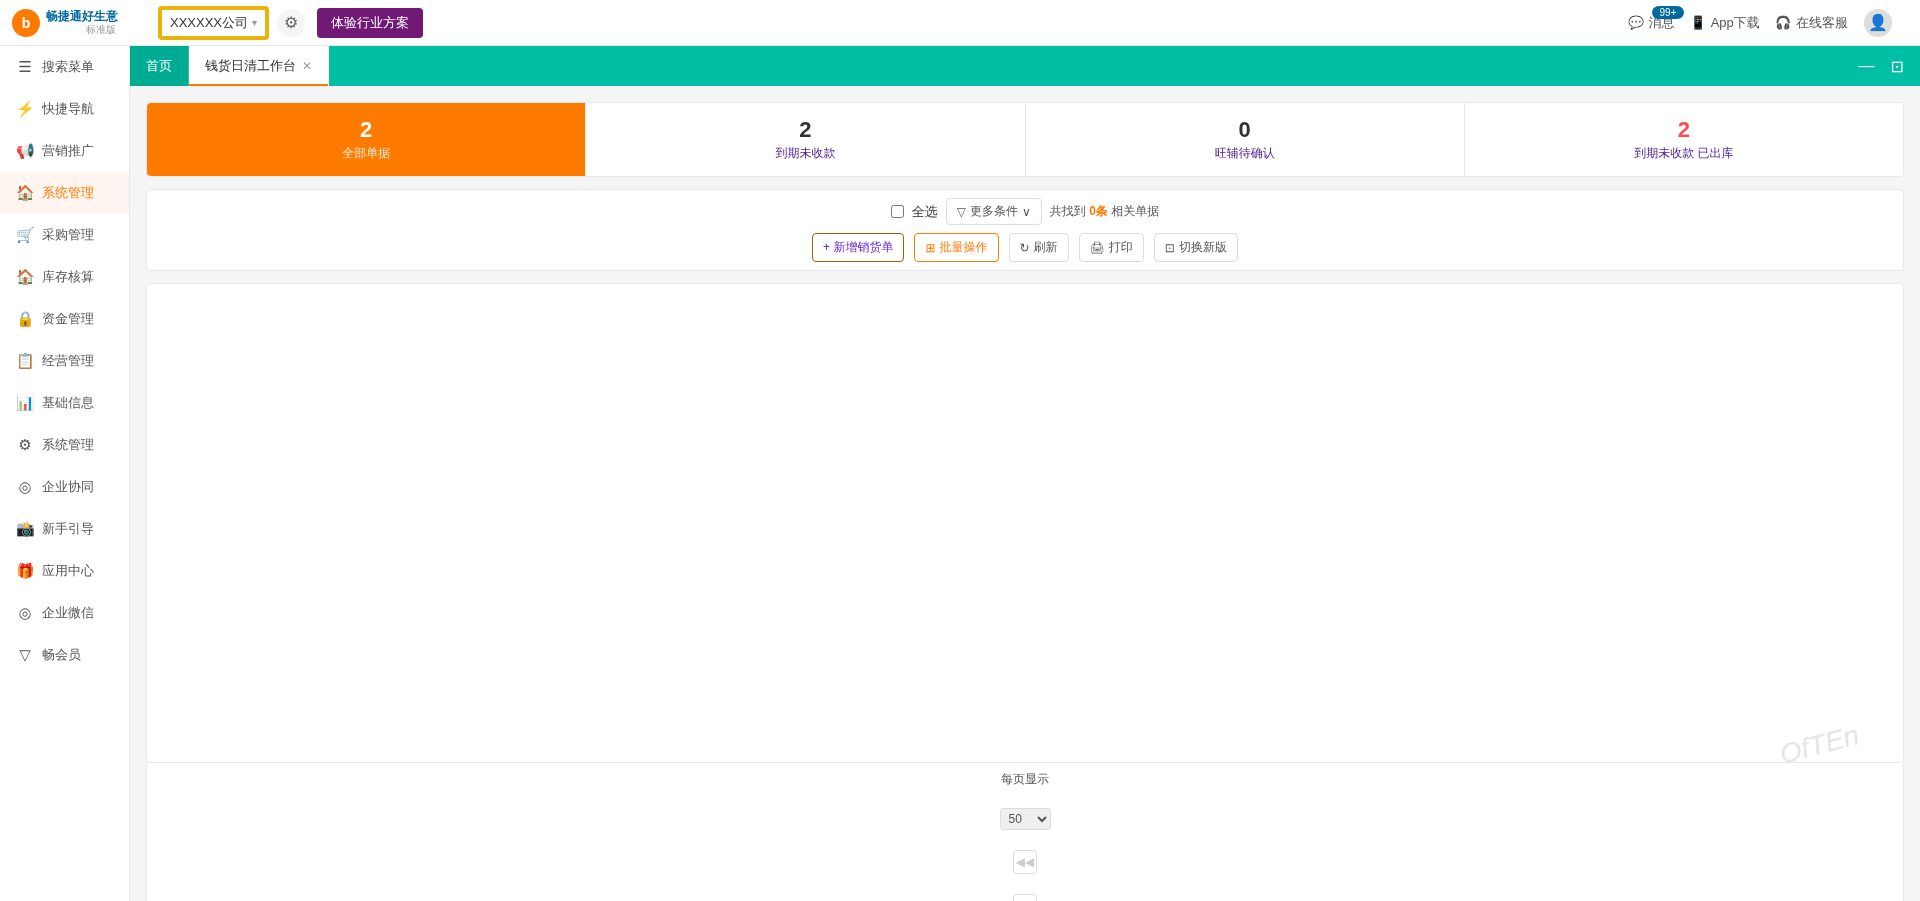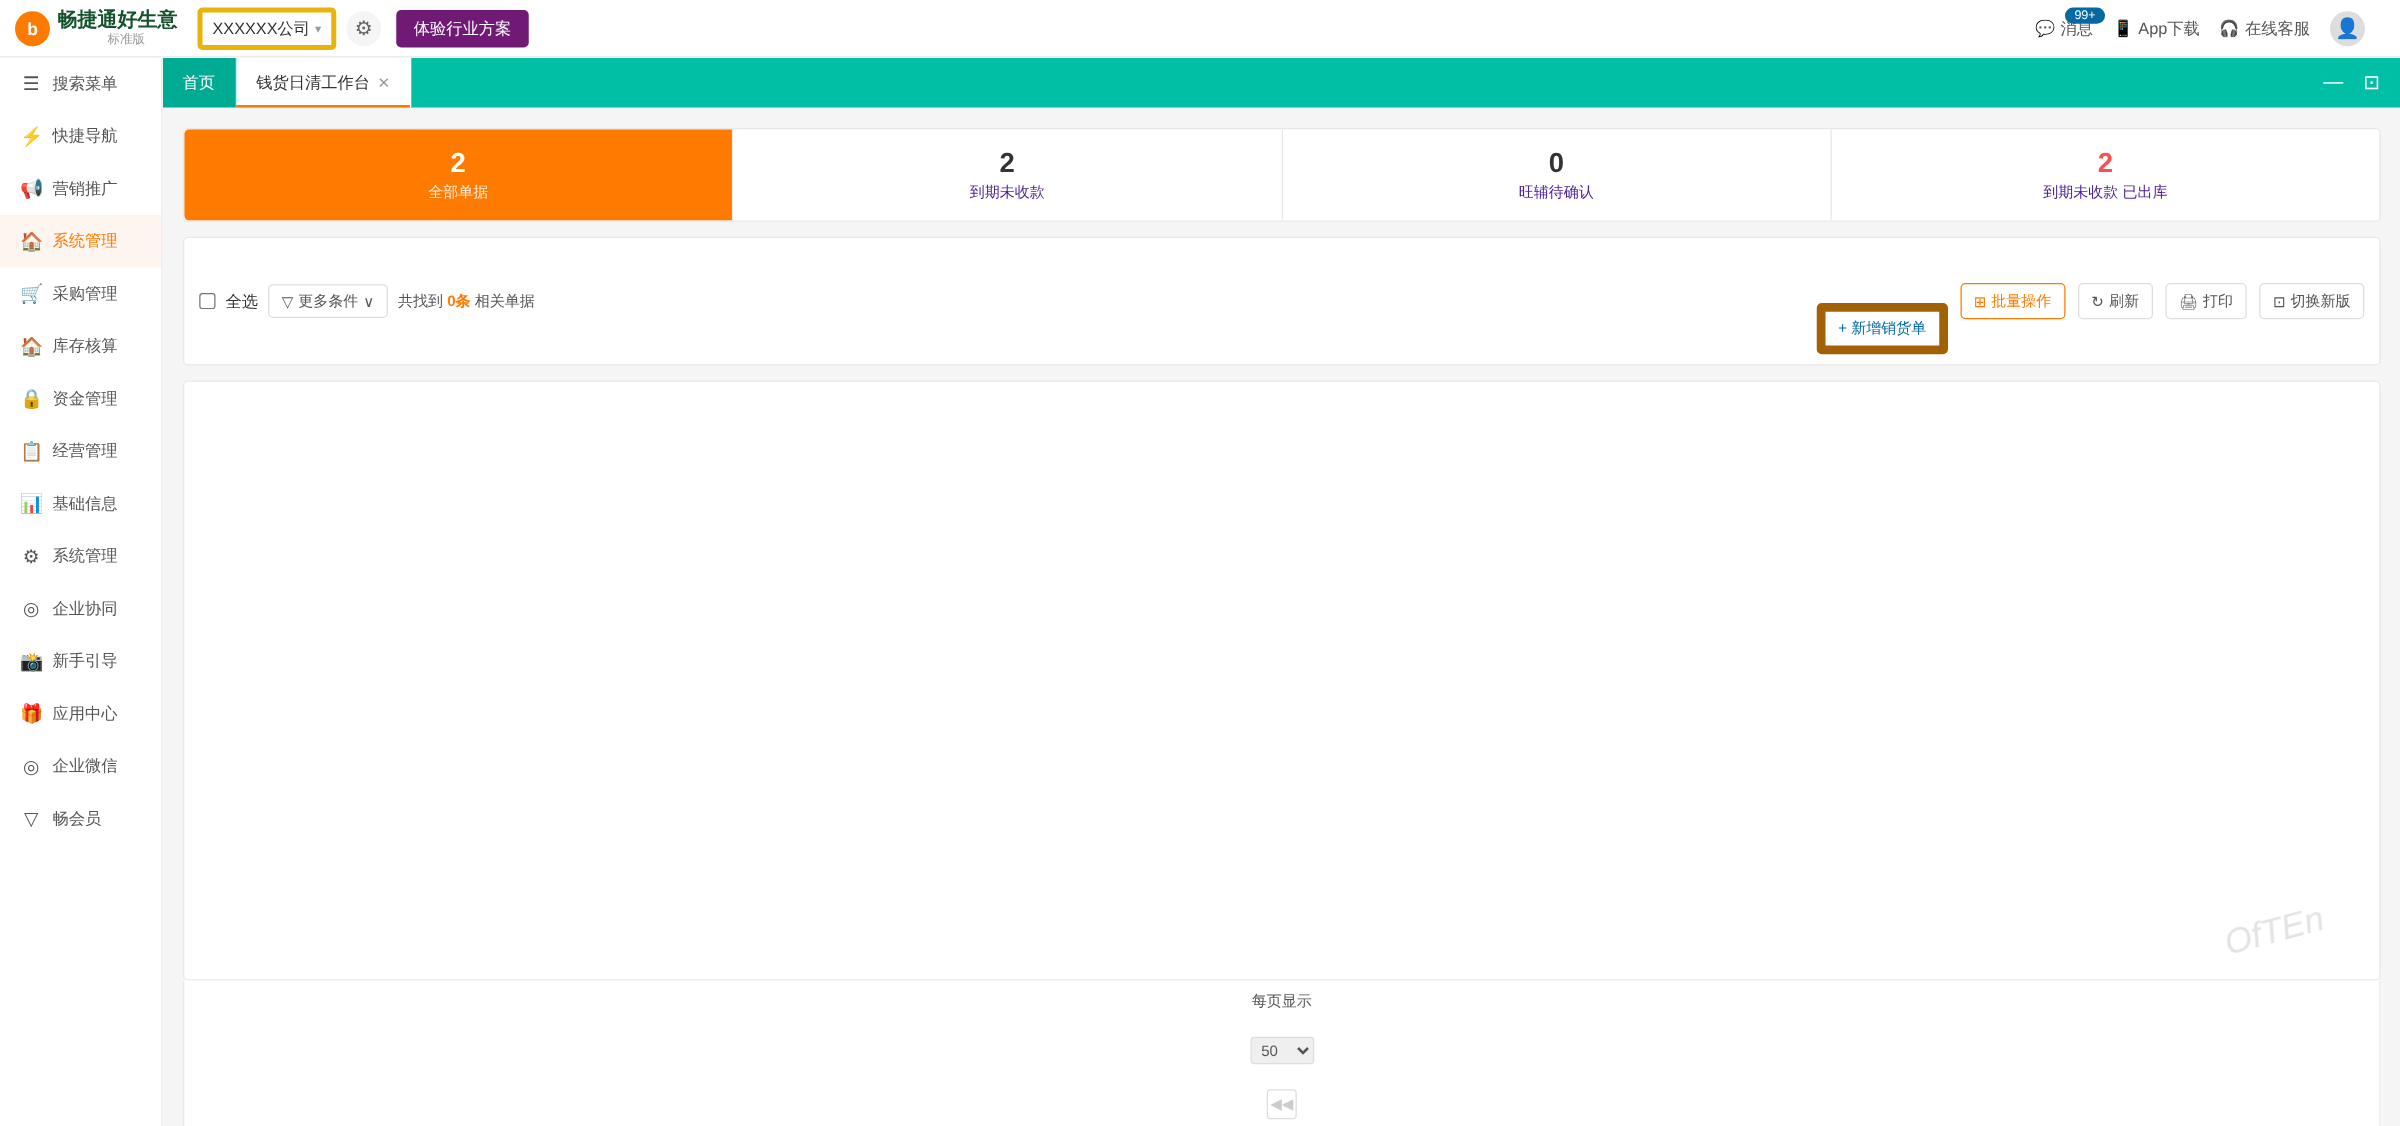--- a/index.html
+++ b/index.html
@@ -27,21 +27,21 @@
       width: 28px; height: 28px;
       background: #ff7b00;
       border-radius: 50%;
       display: flex; align-items: center; justify-content: center;
       color: #fff; font-weight: bold; font-size: 14px;
     }
     .logo-text {
       display: flex; flex-direction: column;
       line-height: 1.2;
     }
-    .logo-text .main { font-size: 16px; color: #14532d; font-weight: bold; }
+    .logo-text .main { font-size: 12px; color: #0369a1; font-weight: bold; }
     .logo-text .sub { font-size: 10px; color: #999; margin-left: 40px; }
     .company-selector {
       display: flex; align-items: center; gap: 4px;
       padding: 4px 8px;
       border: 4px solid #eab308;
       border-radius: 4px;
       cursor: pointer;
       font-size: 13px;
       color: #333;
       margin-left: 16px;
@@ -227,20 +227,21 @@
     
     .toolbar {
       display: flex;
       align-items: center;
       background: #fff;
       padding: 8px 12px;
       border-radius: 4px;
       border: 1px solid #e8e8e8;
       margin-bottom: 12px;
       gap: 8px;
+      flex-direction: column;
     }
     .toolbar-left { display: flex; align-items: center; gap: 8px; flex: 1; }
     .toolbar-right { display: flex; align-items: center; gap: 10px; }
     .checkbox-all { cursor: pointer; }
     .filter-btn {
       display: flex; align-items: center; gap: 4px;
       padding: 4px 10px;
       border: 1px solid #ddd;
       border-radius: 4px;
       cursor: pointer;
@@ -262,23 +263,22 @@
       border: 1px solid #ff7b00;
       color: #ff7b00;
     }
     .btn-default {
       background: #fff;
       border: 1px solid #ddd;
       color: #555;
     }
     .btn-new {
       background: #fff;
-      border: 7px solid #a16207;
-      color: #0369a1;
-      margin-top: 44px;
+      border: 1px solid #a16207;
+      color: #6d28d9;
     }
     .btn-switch {
       background: #fff;
       border: 1px solid #ddd;
       color: #555;
       border-radius: 4px;
     }
 
     
     .table-area {

